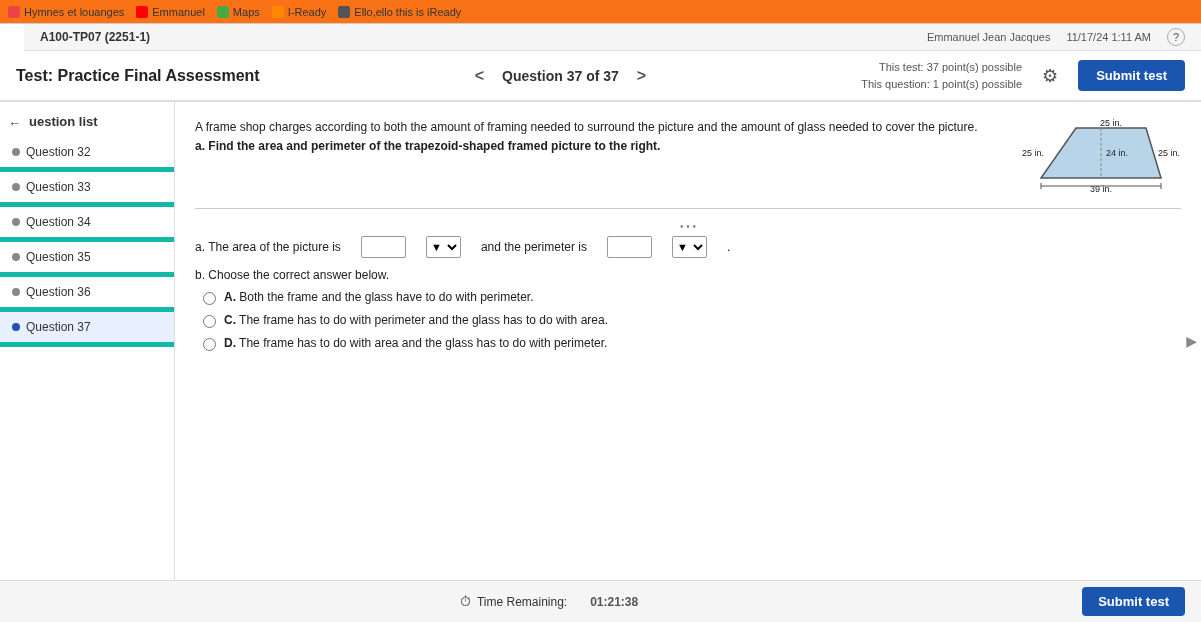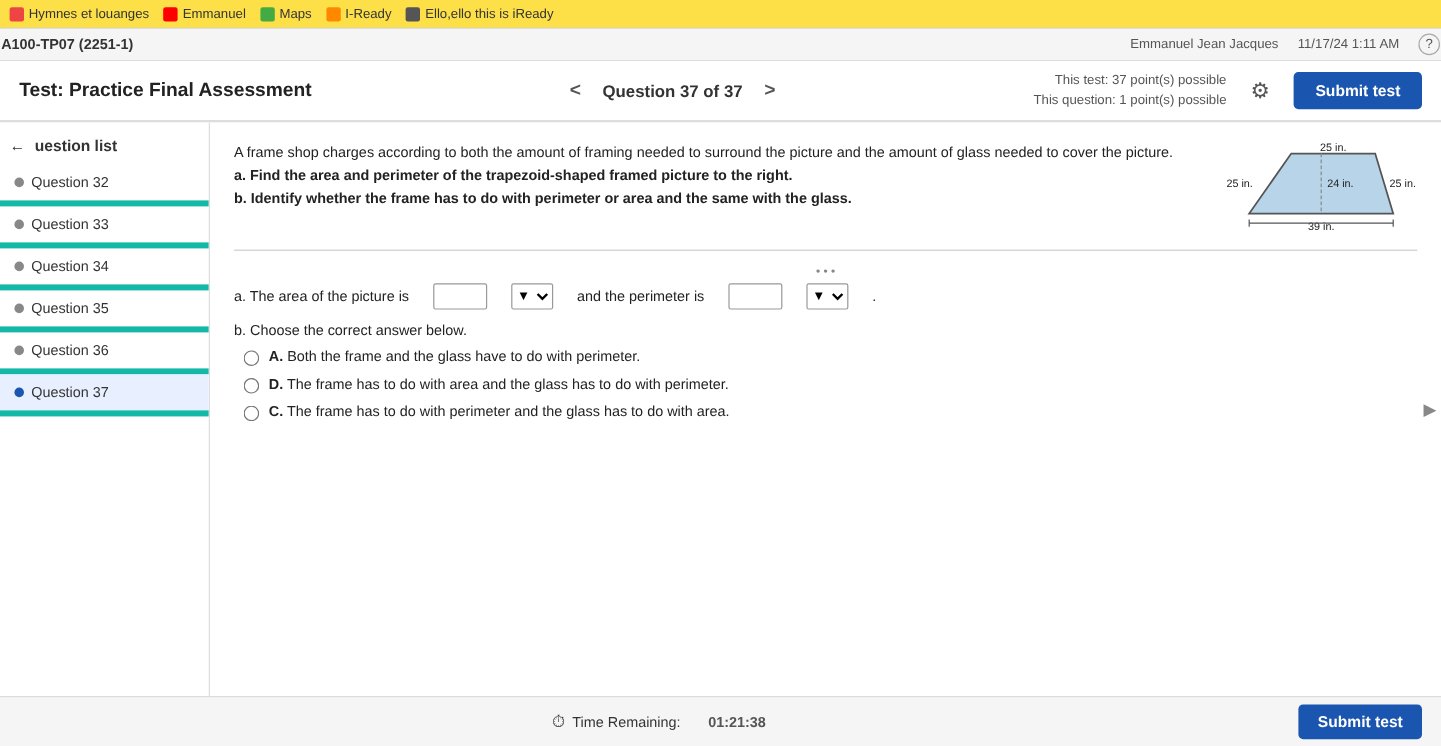--- a/index.html
+++ b/index.html
@@ -1,20 +1,20 @@
 <!DOCTYPE html>
 <html><head>
   <meta charset="utf-8">
   <style>
     * { box-sizing: border-box; margin: 0; padding: 0; }
     body { font-family: Arial, sans-serif; background: #e8e8e8; width: 1201px; height: 622px; overflow: hidden; font-size: 13px; }
 
     
     .browser-bar {
-      background: #fde047;
+      background: #f97316;
       height: 24px;
       display: flex;
       align-items: center;
       padding: 0 8px;
       gap: 12px;
       border-bottom: 1px solid #ccc;
       font-size: 11px;
       color: #333;
     }
     .browser-bar .tab-item {
@@ -33,26 +33,27 @@
       margin: 0;
       height: 598px;
       display: flex;
       flex-direction: column;
     }
 
     
     .app-header {
       background: #f5f5f5;
       border-bottom: 1px solid #ddd;
-      padding: 4px 1px;
+      padding: 4px 16px;
       font-size: 11px;
       color: #555;
       display: flex;
       align-items: center;
       justify-content: space-between;
+      margin-left: 24px;
     }
     .app-header .left { font-weight: bold; color: #333; font-size: 12px; }
     .app-header .right { display: flex; align-items: center; gap: 16px; }
 
     
     .test-header {
       background: #fff;
       border-bottom: 2px solid #ddd;
       display: flex;
       align-items: center;
@@ -385,21 +386,20 @@
 
             <line x1="20" y1="68" x2="140" y2="68" stroke="#555" stroke-width="1"></line>
             <line x1="20" y1="65" x2="20" y2="71" stroke="#555" stroke-width="1"></line>
             <line x1="140" y1="65" x2="140" y2="71" stroke="#555" stroke-width="1"></line>
           </svg>
         </div>
 
         <div class="question-text">
           <span>A frame shop charges according to both the amount of framing needed to surround the picture and the amount of glass needed to cover the picture.</span><br>
           <span class="bold">a. Find the area and perimeter of the trapezoid-shaped framed picture to the right.</span><br>
-          <span class="bold">b. Identify whether the frame has to do with perimeter or area and the same with the glass.</span>
         </div>
 
         <hr class="divider">
 
         <div class="expand-btn">
           <span class="expand-icon">• • •</span>
         </div>
 
         <div class="part-a">
           <span>a. The area of the picture is</span>
@@ -420,26 +420,26 @@
         </div>
 
         <div class="part-b-label">b. Choose the correct answer below.</div>
 
         <div class="radio-options">
           <label class="radio-option">
             <input type="radio" name="answer" value="A" style="">
             <span><strong>A.</strong> Both the frame and the glass have to do with perimeter.</span>
           </label>
           <label class="radio-option">
+            <input type="radio" name="answer" value="C" style="">
+            <span><strong>C.</strong> The frame has to do with perimeter and the glass has to do with area.</span>
+          </label>
+          <label class="radio-option">
             <input type="radio" name="answer" value="D" style="">
             <span><strong>D.</strong> The frame has to do with area and the glass has to do with perimeter.</span>
-          </label>
-          <label class="radio-option">
-            <input type="radio" name="answer" value="C" style="">
-            <span><strong>C.</strong> The frame has to do with perimeter and the glass has to do with area.</span>
           </label>
         </div>
 
       </div>
 
       <span class="arrow-right" style="position:absolute;right:4px;top:50%;transform:translateY(-50%);font-size:14px;color:#888;cursor:pointer;">▶</span>
     </div>
 
   </div>
 

